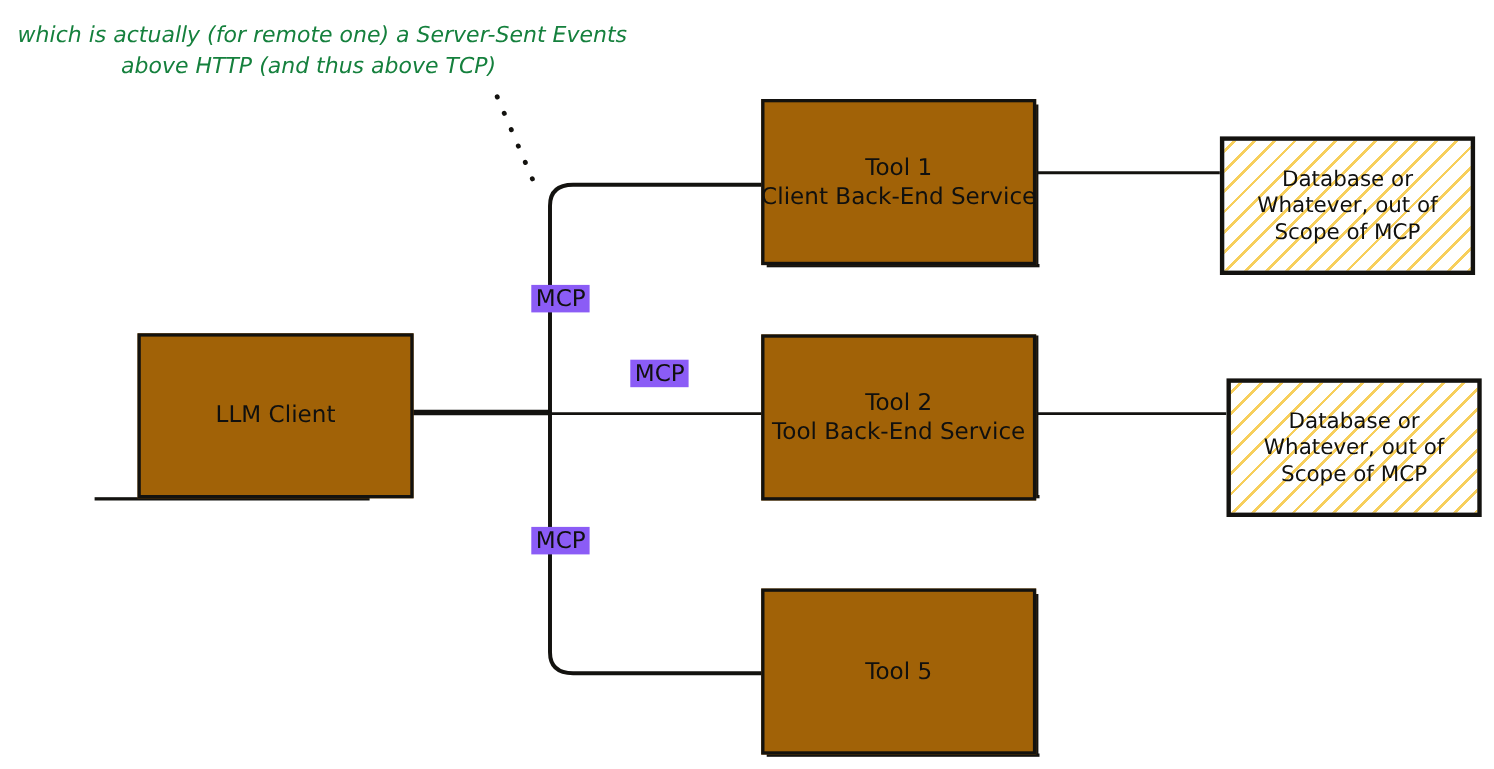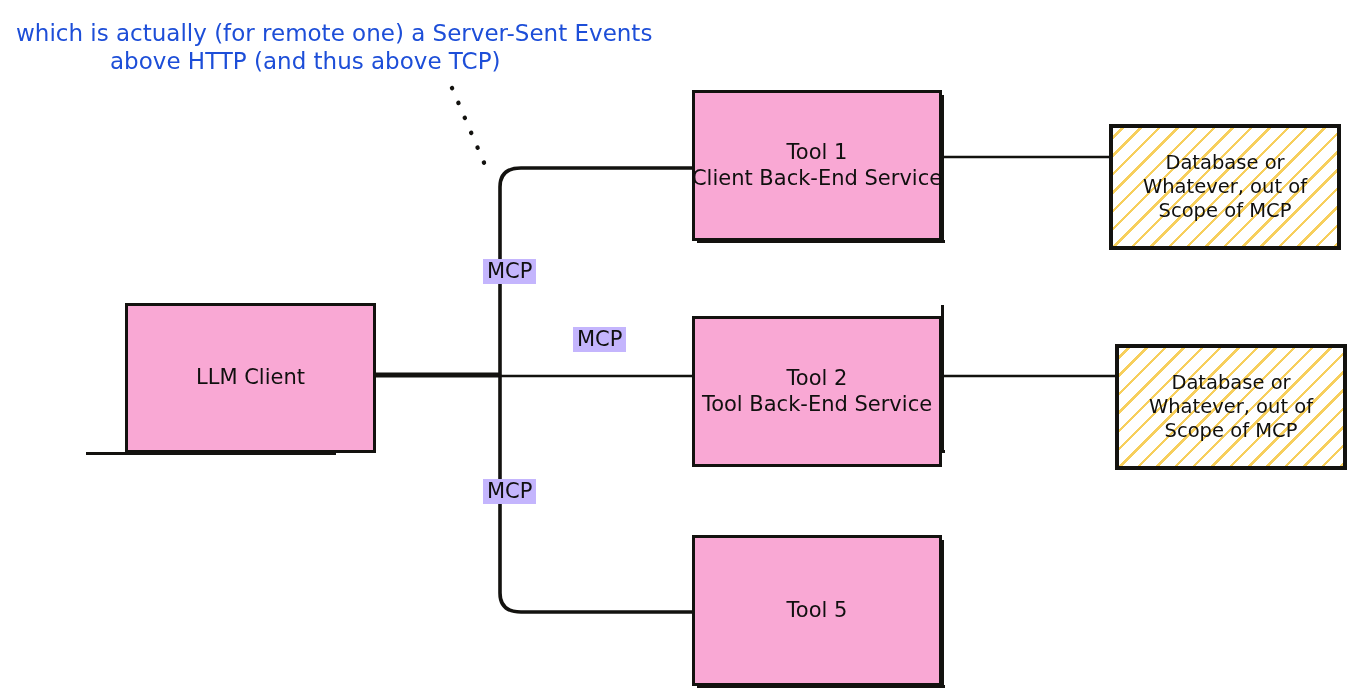--- a/index.html
+++ b/index.html
@@ -28,21 +28,21 @@
     box-sizing: border-box;
     display: flex;
     flex-direction: column;
     align-items: center;
     justify-content: center;
     text-align: center;
     color: #10100f;
     line-height: 1.22;
   }
   .node-yellow {
-    background: #f9a8d4;
+    background: #a16207;
     border: 3px solid #13120f;
   }
   .node-hatch {
     border: 4px solid #13120f;
     background-color: #ffffff;
     background-image: repeating-linear-gradient(
        -45deg,
        #f7cf5c 0px,
        #f7cf5c 2.5px,
        rgba(255,255,255,0) 2.5px,
@@ -58,33 +58,34 @@
     background: #13120f;
     height: 3px;
   }
   .shadow-r {
     position: absolute;
     background: #13120f;
     width: 3px;
   }
   .edge-label {
     position: absolute;
-    background: #c4b5fd;
+    background: #8b5cf6;
     color: #10100f;
     font-size: 21px;
     padding: 1px 4px;
     white-space: nowrap;
     line-height: 1.1;
   }
   .annotation {
     position: absolute;
-    color: #1d4ed8;
-    font-size: 23px;
+    color: #15803d;
+    font-size: 20px;
     line-height: 1.5;
     white-space: pre;
+    font-style: italic;
   }
   .ann-l1 { left: 16px; top: 16px; }
   .ann-l2 { left: 110px; top: 44px; }
 </style>
 </head>
 <body>
 
 <div id="canvas">
 
   <svg class="layer" viewBox="0 0 1358 699">
@@ -115,21 +116,21 @@
 
   <div class="shadow-b" style="left:697px; top:240px; width:248px;"></div>
   <div class="shadow-r" style="left:941px; top:95px; height:146px;"></div>
   <div class="node node-yellow" style="left:692px; top:90px; width:250px; height:151px; font-size:21px;">
     <span class="node-line">Tool 1</span>
     <span class="node-line">Client Back-End Service</span>
   </div>
 
   <div class="shadow-b" style="left:697px; top:450px; width:248px;"></div>
   <div class="shadow-r" style="left:941px; top:305px; height:146px;"></div>
-  <div class="node node-yellow" style="left:692px; top:316px; width:250px; height:151px; font-size:21px;">
+  <div class="node node-yellow" style="left:692px; top:304px; width:250px; height:151px; font-size:21px;">
     <span class="node-line">Tool 2</span>
     <span class="node-line">Tool Back-End Service</span>
   </div>
 
   <div class="shadow-b" style="left:697px; top:685px; width:248px;"></div>
   <div class="shadow-r" style="left:941px; top:540px; height:146px;"></div>
   <div class="node node-yellow" style="left:692px; top:535px; width:250px; height:151px; font-size:21px;">
     <span class="node-line">Tool 5</span>
   </div>
 

